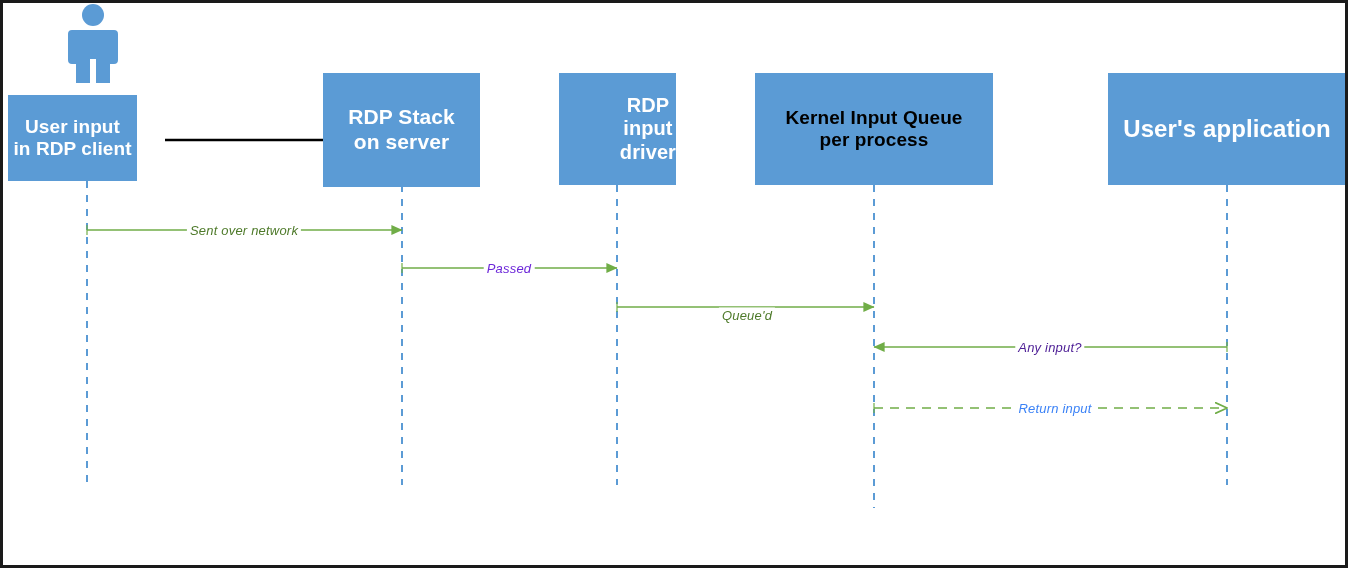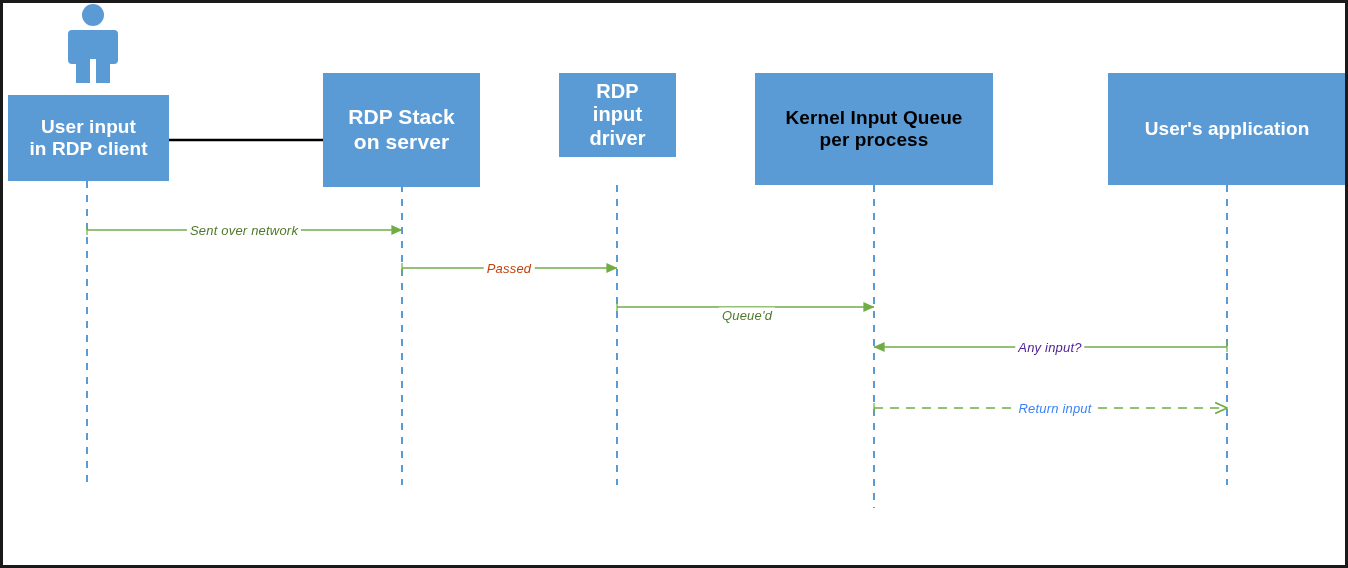--- a/index.html
+++ b/index.html
@@ -93,32 +93,32 @@
           <circle cx="90" cy="12" r="11" fill="#5B9BD5"></circle>
           <path d="M 69 27 h 42 a 4 4 0 0 1 4 4 v 26 a 4 4 0 0 1 -4 4 h -8 v -26 h -26 v 26 h -8 a 4 4 0 0 1 -4 -4 v -26 a 4 4 0 0 1 4 -4 z" fill="#5B9BD5"></path>
           <rect x="73" y="29" width="14" height="51" fill="#5B9BD5"></rect>
           <rect x="93" y="29" width="14" height="51" fill="#5B9BD5"></rect>
           <rect x="73" y="29" width="34" height="27" fill="#5B9BD5"></rect>
         </g>
       </g>
   </svg>
 
   <div id="nodes-layer">
-      <div class="node-box" style="left: 5px; top: 92px; width: 161px; height: 86px; font-size: 19px; background: rgb(91, 155, 213); color: rgb(255, 255, 255);"><span>User input
+      <div class="node-box" style="left: 5px; top: 92px; width: 129px; height: 86px; font-size: 19px; background: rgb(91, 155, 213); color: rgb(255, 255, 255);"><span>User input
 in RDP client</span></div>
       <div class="node-box" style="left: 320px; top: 70px; width: 157px; height: 114px; font-size: 21px; background: rgb(91, 155, 213); color: rgb(255, 255, 255);"><span>RDP Stack
 on server</span></div>
-      <div class="node-box" style="left: 556px; top: 70px; width: 117px; height: 84px; font-size: 20px; background: rgb(91, 155, 213); color: rgb(255, 255, 255);"><span>RDP
+      <div class="node-box" style="left: 556px; top: 70px; width: 117px; height: 112px; font-size: 20px; background: rgb(91, 155, 213); color: rgb(255, 255, 255); justify-content: flex-end;"><span>RDP
 input
 driver</span></div>
       <div class="node-box" style="left: 752px; top: 70px; width: 238px; height: 112px; font-size: 19px; background: rgb(91, 155, 213); color: #000000;"><span>Kernel Input Queue
 per process</span></div>
-      <div class="node-box" style="left: 1105px; top: 70px; width: 238px; height: 112px; font-size: 19px; background: rgb(91, 155, 213); color: rgb(255, 255, 255);"><span>User's application</span></div>
+      <div class="node-box" style="left: 1105px; top: 70px; width: 238px; height: 112px; font-size: 24px; background: rgb(91, 155, 213); color: rgb(255, 255, 255);"><span>User's application</span></div>
     </div>
   <div id="labels-layer">
       <div class="msg-label" style="left: 241px; top: 227px; color: rgb(78, 122, 42);">Sent over network</div>
-      <div class="msg-label" style="left: 506px; top: 265px; color: #c2410c;">Passed</div>
+      <div class="msg-label" style="left: 506px; top: 265px; color: #6d28d9;">Passed</div>
       <div class="msg-label" style="left: 744px; top: 304px; color: rgb(78, 122, 42); margin-top: 8px;">Queue'd</div>
       <div class="msg-label" style="left: 1047px; top: 344px; color: #4c1d95; text-align: right;">Any input?</div>
       <div class="msg-label" style="left: 1052px; top: 405px; color: #3b82f6;">Return input</div>
     </div>
 
 </div>
 
 </body></html>

